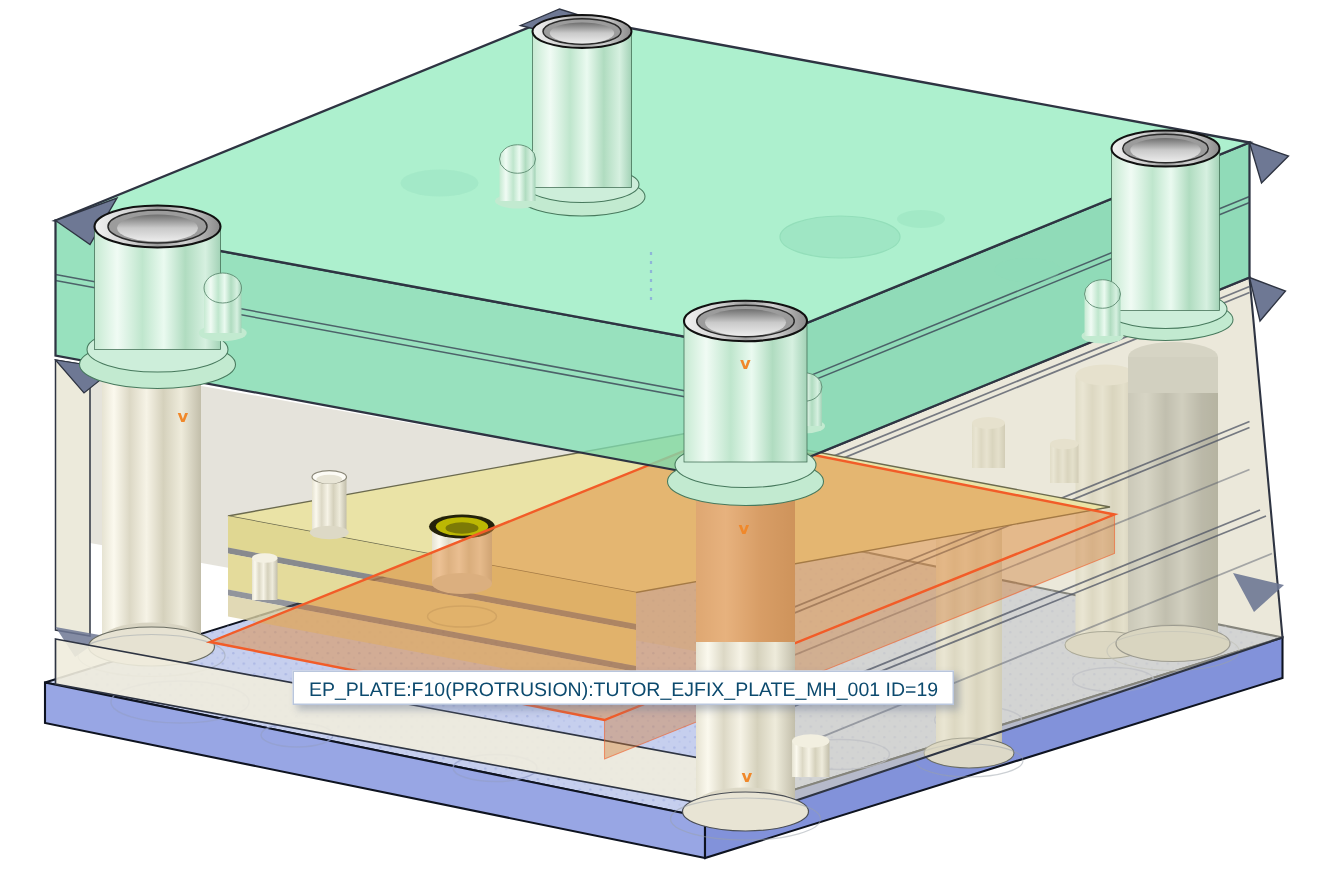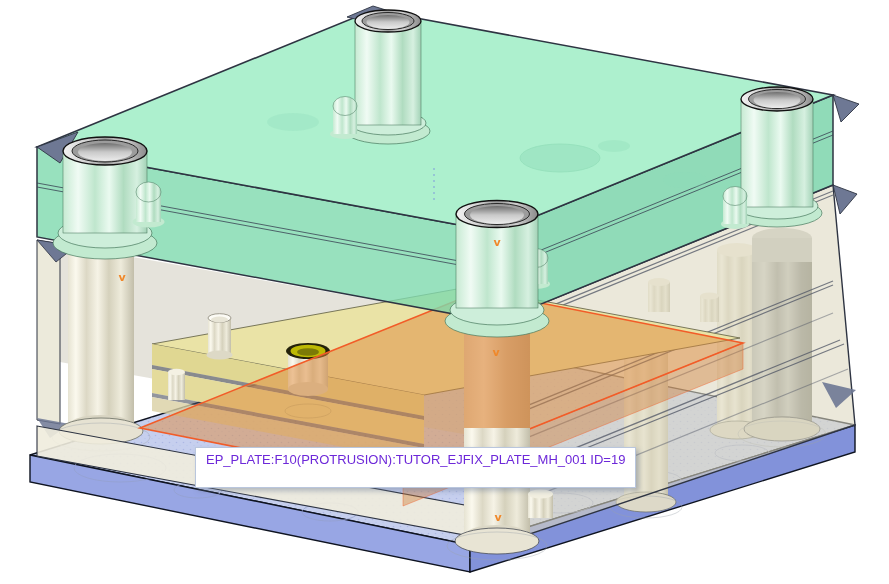--- a/index.html
+++ b/index.html
@@ -1,21 +1,21 @@
 <!DOCTYPE html>
 <html><head>
 <meta charset="utf-8">
 <style>
   html,body{margin:0;padding:0;background:#ffffff;}
   .stage{position:relative;width:889px;height:584px;overflow:hidden;background:#fff;
          font-family:"Liberation Sans",sans-serif;}
   .stage svg{position:absolute;left:0;top:0;}
   .tooltip{position:absolute;left:195px;top:447px;background:#fff;border:1px solid #b9c6dd;
-           box-shadow:3px 3px 5px rgba(110,125,150,.45);padding:4px 10px 20px 10px;
-           font-size:13px;color:#6d28d9;white-space:nowrap;}
+           box-shadow:3px 3px 5px rgba(110,125,150,.45);padding:4px 10px 2px 10px;
+           font-size:13px;color:#0c4a6e;white-space:nowrap;}
   .datum{font:bold 11px "DejaVu Sans",sans-serif;text-anchor:middle;}
 </style>
 </head>
 <body>
 
 <div class="stage">
 <svg width="889" height="584" viewBox="0 0 889 584">
   <defs>
     <linearGradient id="gCream" x1="0" y1="0" x2="1" y2="0">
       <stop offset="0" stop-color="#e6e3d2"></stop>

